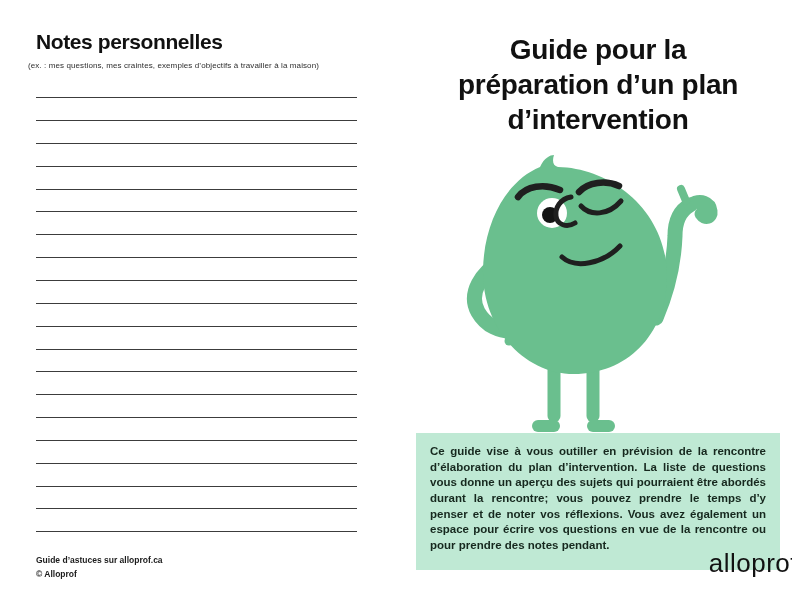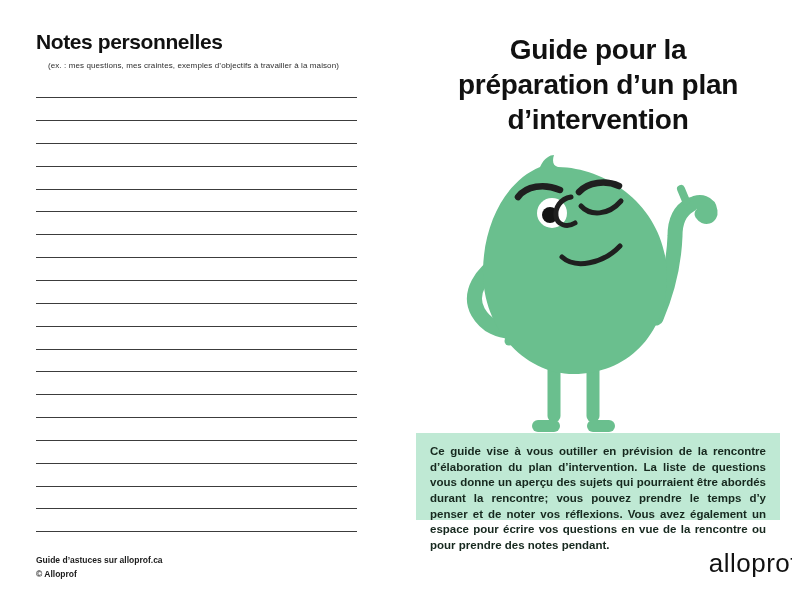--- a/index.html
+++ b/index.html
@@ -15,21 +15,21 @@
     background:#ffffff;
     font-family:"Liberation Sans", sans-serif;
     color:var(--ink);
     overflow:hidden;
   }
   .notes-heading{
     position:absolute;left:36px;top:30px;
     font-size:21px;font-weight:800;letter-spacing:-0.4px;color:#111;text-align:center;
   }
   .notes-subtitle{
-    position:absolute;left:48px;top:61px;
+    position:absolute;left:28px;top:61px;
     font-size:8px;color:#2e2e2e;letter-spacing:0.1px;
   }
   .notes-lines{
     position:absolute;left:36px;top:75.4px;width:321px;
   }
   .note-line{
     height:22.85px;
     border-bottom:1.2px solid #3c3c3c;
   }
   .guide-title{
@@ -38,21 +38,21 @@
     font-size:28px;font-weight:800;line-height:1.25;letter-spacing:-0.3px;
     white-space:pre-line;color:#111;
   }
   .mascot{
     position:absolute;left:460px;top:150px;width:280px;height:285px;
   }
   .g-fill{fill:var(--green);}
   .g-stroke{stroke:var(--green);fill:none;}
   .ink-stroke{stroke:#1f1f1f;fill:none;}
   .infobox{
-    position:absolute;left:416px;top:433px;width:364px;height:87px;
+    position:absolute;left:416px;top:433px;width:364px;height:137px;
     background:var(--mint);
     padding:11px 14px 10px 14px;
   }
   .infobox p{
     font-size:11.5px;font-weight:600;line-height:1.36;
     text-align:justify;color:#16281e;
   }
   .footer-left{
     position:absolute;left:36px;top:554px;
     font-size:8.5px;font-weight:700;line-height:1.6;color:#1c1c1c;

